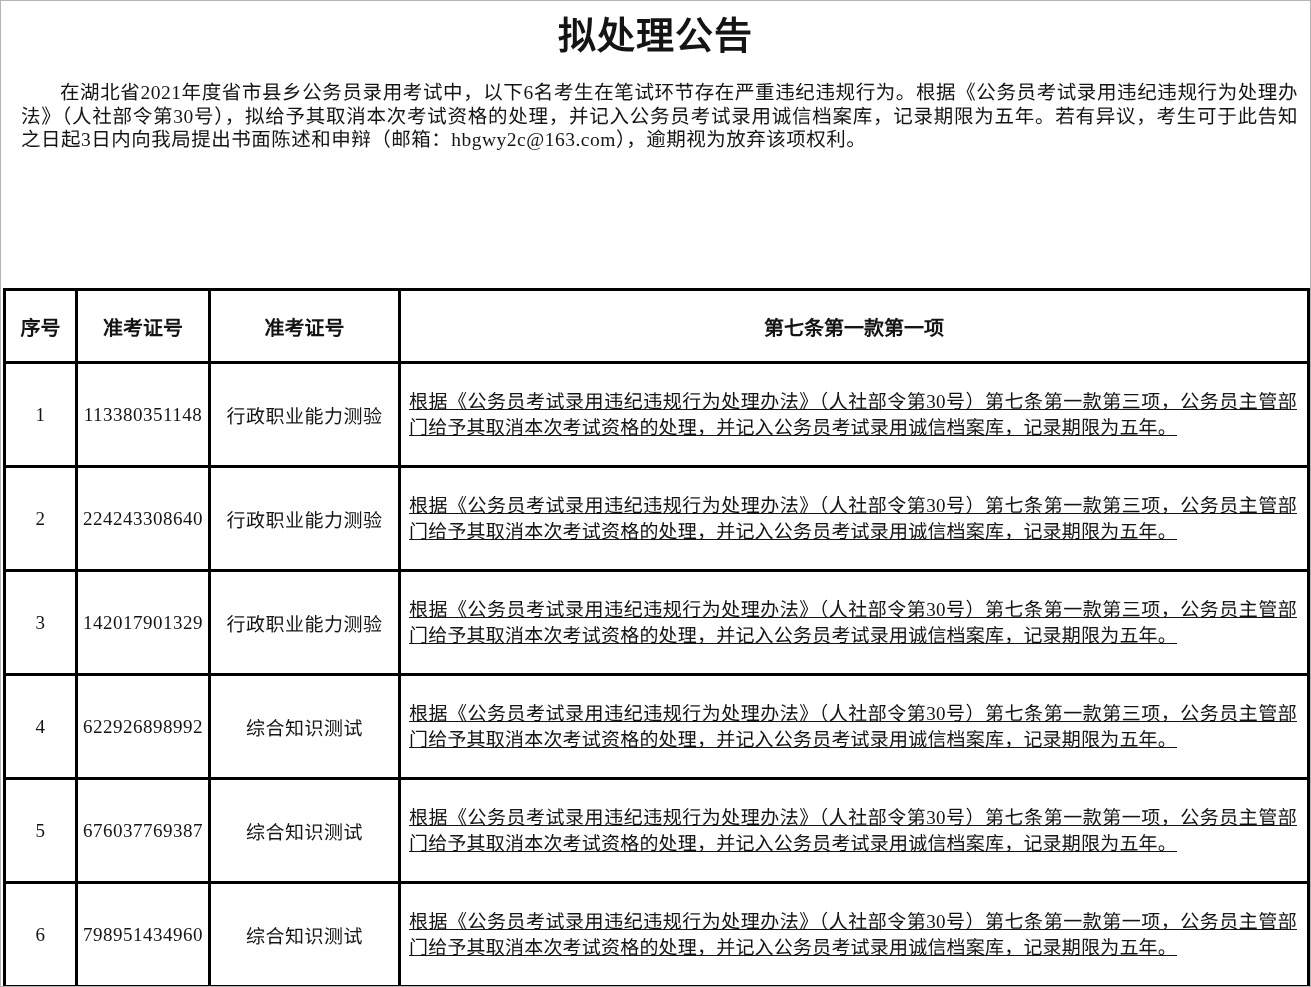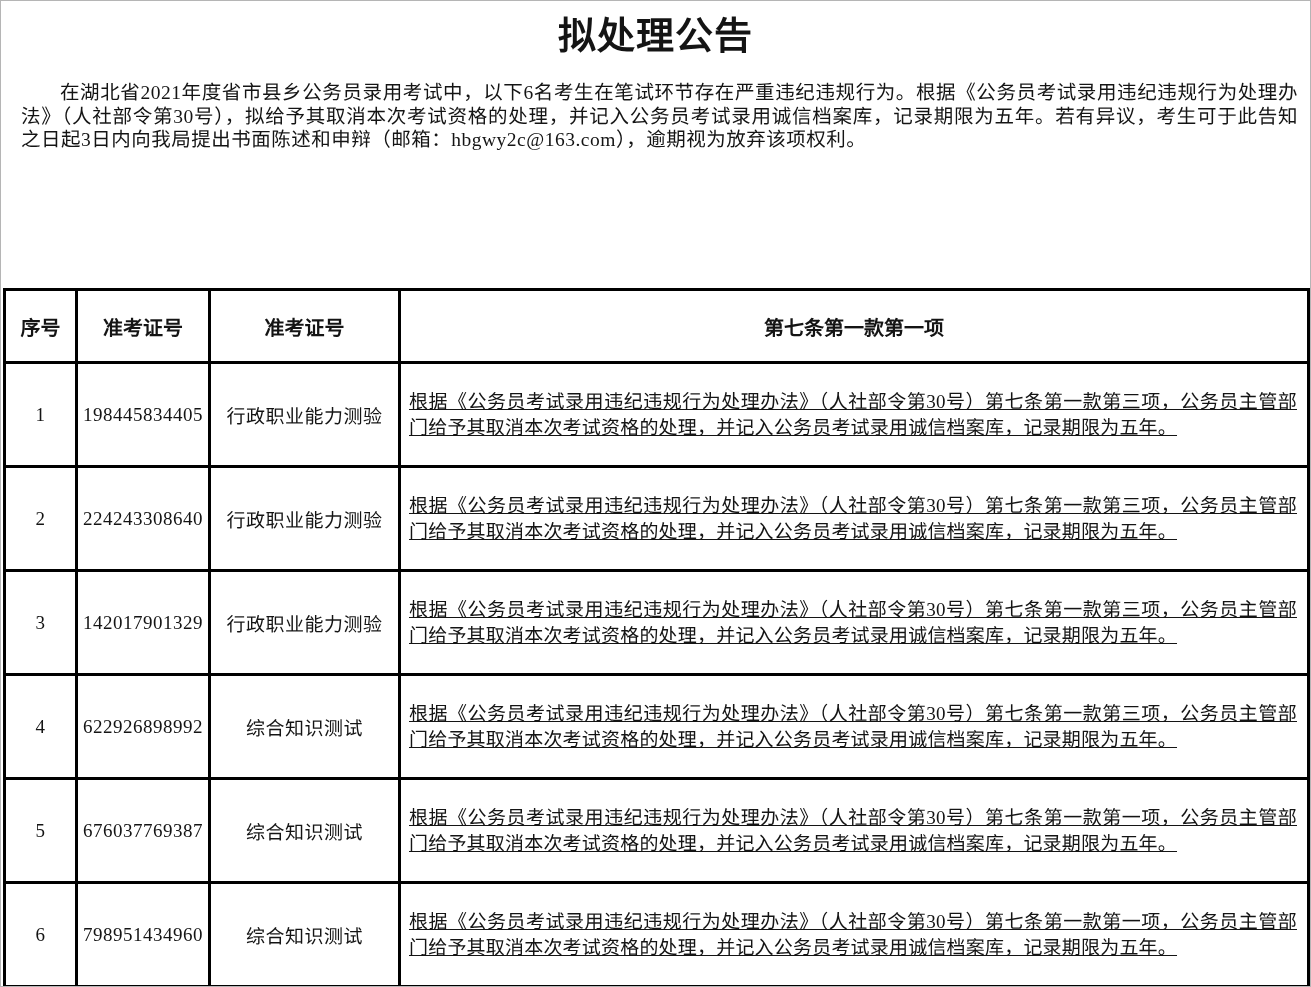--- a/index.html
+++ b/index.html
@@ -114,21 +114,21 @@
       <tr>
         <th>序号</th>
         <th>准考证号</th>
         <th>准考证号</th>
         <th>第七条第一款第一项</th>
       </tr>
     </thead>
     <tbody>
       <tr>
         <td class="cell-center">1</td>
-        <td class="cell-center">198445834405</td>
+        <td class="cell-center">113380351148</td>
         <td class="cell-center">行政职业能力测验</td>
         <td class="cell-action">根据《公务员考试录用违纪违规行为处理办法》（人社部令第30号）第七条第一款第三项，公务员主管部门给予其取消本次考试资格的处理，并记入公务员考试录用诚信档案库，记录期限为五年。</td>
       </tr>
       <tr>
         <td class="cell-center">2</td>
         <td class="cell-center">224243308640</td>
         <td class="cell-center">行政职业能力测验</td>
         <td class="cell-action">根据《公务员考试录用违纪违规行为处理办法》（人社部令第30号）第七条第一款第三项，公务员主管部门给予其取消本次考试资格的处理，并记入公务员考试录用诚信档案库，记录期限为五年。</td>
       </tr>
       <tr>

